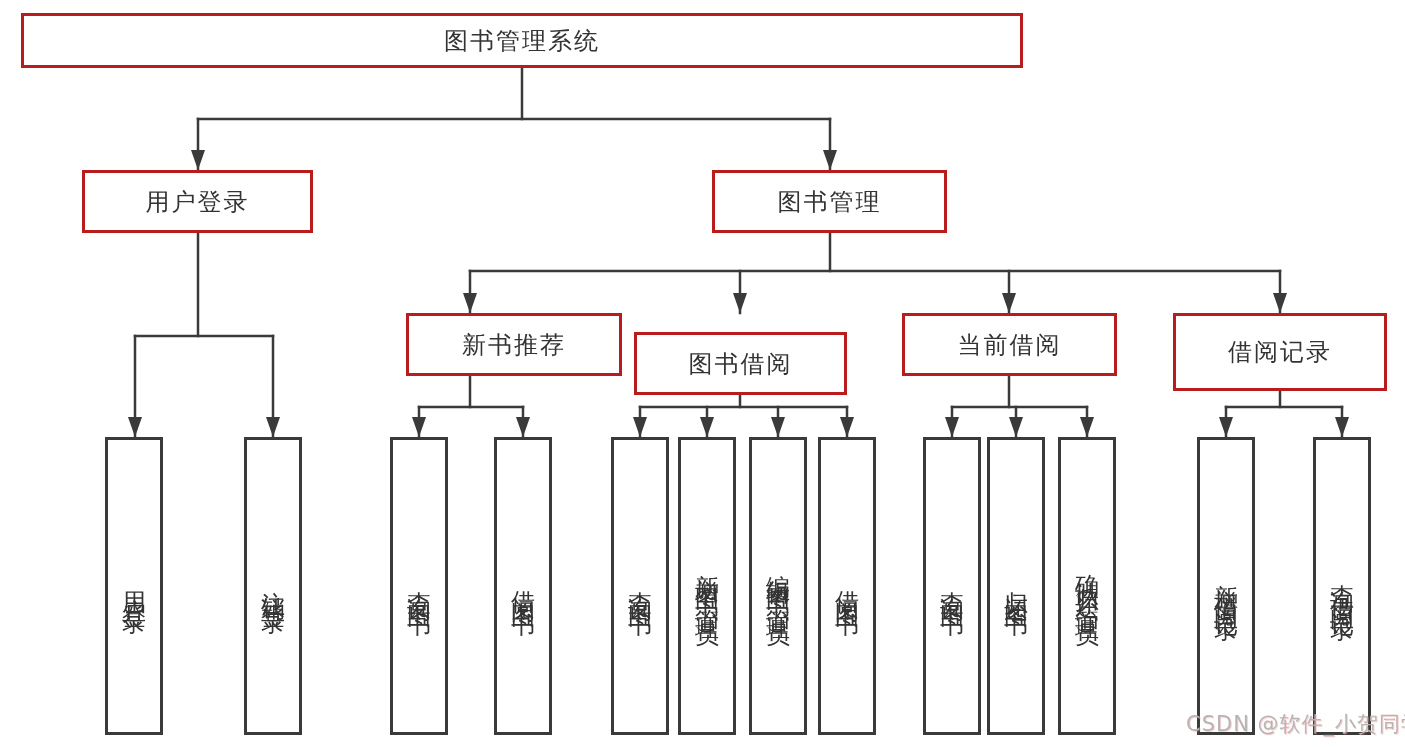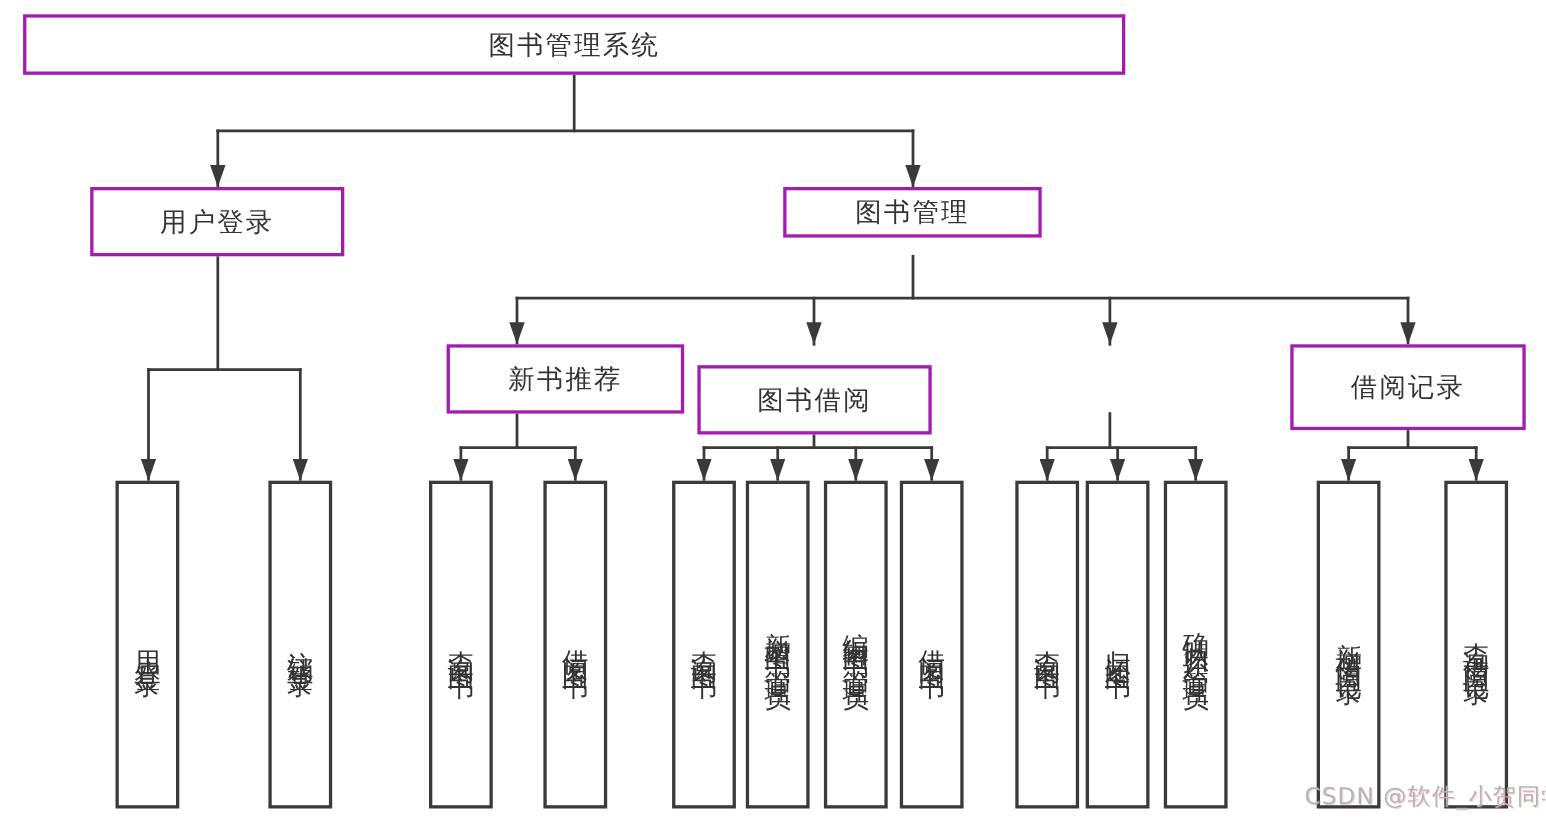--- a/index.html
+++ b/index.html
@@ -17,21 +17,21 @@
   }
   #connector-svg {
     position: absolute;
     left: 0;
     top: 0;
     z-index: 0;
   }
   .hbox {
     position: absolute;
     box-sizing: border-box;
-    border: 3px solid #a21caf;
+    border: 3px solid #b91c1c;
     background: #ffffff;
     display: flex;
     align-items: center;
     justify-content: center;
     font-size: 24px;
     letter-spacing: 2px;
     color: #333333;
     z-index: 1;
     white-space: nowrap;
   }
@@ -124,29 +124,32 @@
     </g>
   </svg>
 
   <div class="hbox" style="left:21px; top:13px; width:1002px; height:55px;">
     <span>图书管理系统</span>
   </div>
 
   <div class="hbox" style="left:82px; top:170px; width:231px; height:63px;">
     <span>用户登录</span>
   </div>
-  <div class="hbox" style="left:712px; top:170px; width:235px; height:46px;">
+  <div class="hbox" style="left:712px; top:170px; width:235px; height:63px;">
     <span>图书管理</span>
   </div>
 
   <div class="hbox" style="left:362px; top:313px; width:216px; height:63px;margin-left:44px;">
     <span>新书推荐</span>
   </div>
   <div class="hbox" style="left:634px; top:313px; width:213px; height:63px;margin-top:19px;">
     <span>图书借阅</span>
+  </div>
+  <div class="hbox" style="left:902px; top:313px; width:215px; height:63px;">
+    <span>当前借阅</span>
   </div>
   <div class="hbox" style="left:1173px; top:313px; width:214px; height:78px;">
     <span>借阅记录</span>
   </div>
 
   <div class="vbox" style="left:105px;">
     <span class="vtext">用户登录</span>
   </div>
   <div class="vbox" style="left:244px;">
     <span class="vtext">注销登录</span>

